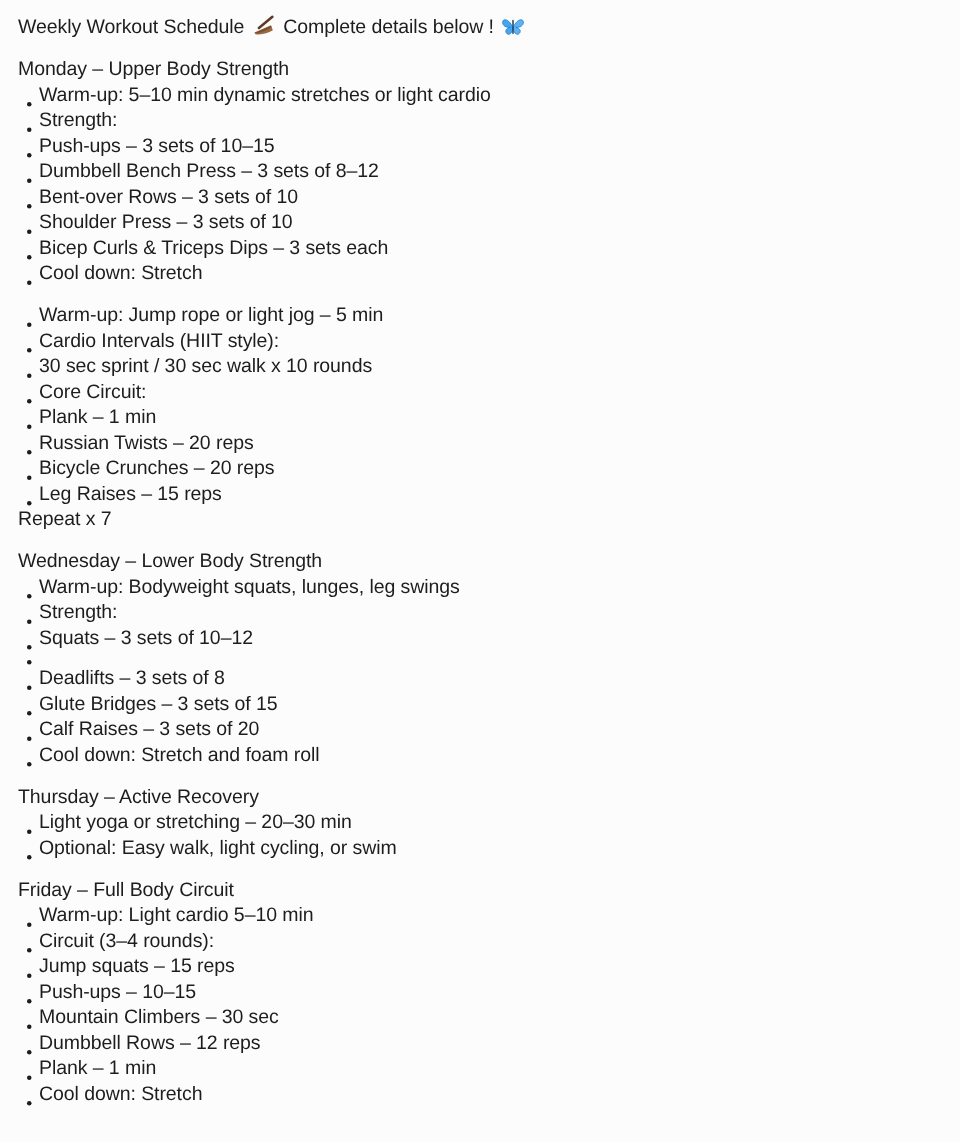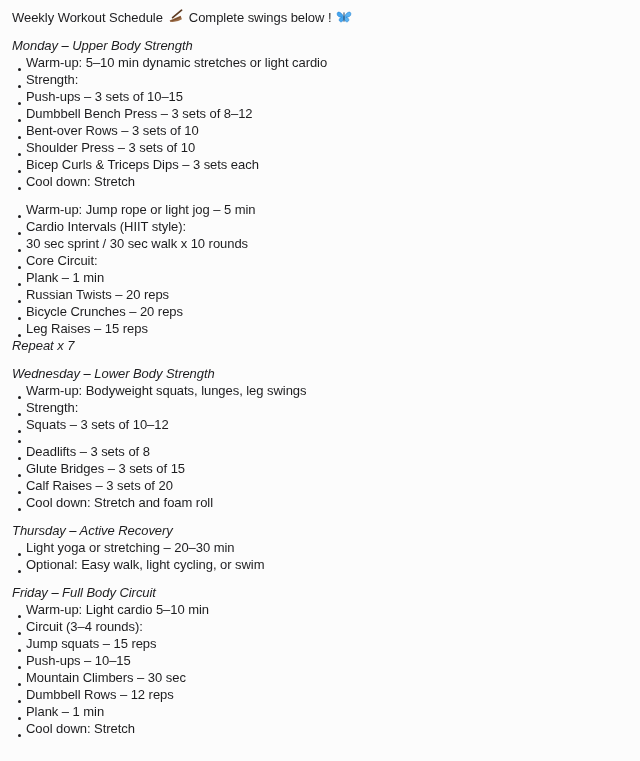--- a/index.html
+++ b/index.html
@@ -11,39 +11,38 @@
     font-family: "Liberation Sans", "DejaVu Sans", sans-serif;
     font-size: 13px;
     color: #1d1d1f;
     letter-spacing: -0.05px;
   }
   .note {
     padding: 9px 12px 0 12px;
   }
   .title-row {
     display: flex;
-    align-items: flex-start;
+    align-items: flex-end;
     gap: 5px;
     line-height: 17px;
     margin-bottom: 11px;
     white-space: nowrap;
   }
   .title-row .emoji {
     display: inline-flex;
     align-items: center;
     justify-content: center;
     width: 16px;
     height: 16px;
   }
   .section { margin-bottom: 11px; }
   .section:last-child { margin-bottom: 0; }
   .heading, .footer-line {
     line-height: 17px;
     white-space: nowrap;
-    font-style: italic;
   }
   .line {
     display: flex;
     align-items: flex-end;
     line-height: 17px;
     white-space: nowrap;
   }
   .dot {
     flex: 0 0 auto;
     width: 3px;
@@ -60,21 +59,21 @@
   <div class="title-row">
     <span>Weekly Workout Schedule</span>
     <span class="emoji">
       <svg width="16" height="16" viewBox="0 0 16 16" aria-hidden="true">
         <path d="M13.6 1.2 L4.6 8.6" stroke="#5d3b22" stroke-width="1.7" stroke-linecap="round" fill="none"></path>
         <path d="M1.6 11.6 L12.6 6.8 L13.9 10.2 Q8.5 13.6 2.3 12.8 Z" fill="#9a6a44"></path>
         <path d="M1.6 11.6 L12.6 6.8 L13 7.9 Q7 11.4 2 12.2 Z" fill="#b5severity" fill-opacity="0"></path>
         <path d="M2.2 11.9 L12.7 7.2 L13.1 8.2 Q7.4 11.5 2.6 12.4 Z" fill="#7a4e2d"></path>
       </svg>
     </span>
-    <span>Complete swings below !</span>
+    <span>Complete details below !</span>
     <span class="emoji">
       <svg width="17" height="16" viewBox="0 0 17 16" aria-hidden="true">
         <path d="M8 7.5 C5.5 2.5 1.5 1.5 1.2 4.5 C1 7 3.5 8.5 6.5 8.2 C3.8 8.8 2.5 10.8 4 12.5 C5.5 14.2 7.8 12.5 8.3 9.5 Z" fill="#45a5ee" stroke="#1f7fd0" stroke-width="0.6"></path>
         <path d="M9 7.5 C11.5 2.5 15.5 1.5 15.8 4.5 C16 7 13.5 8.5 10.5 8.2 C13.2 8.8 14.5 10.8 13 12.5 C11.5 14.2 9.2 12.5 8.7 9.5 Z" fill="#5cb3f2" stroke="#1f7fd0" stroke-width="0.6"></path>
         <path d="M8.5 3.5 L8.5 12.5" stroke="#20486b" stroke-width="1.1" stroke-linecap="round"></path>
       </svg>
     </span>
   </div>
   <div id="sections-root">
       <section class="section">

